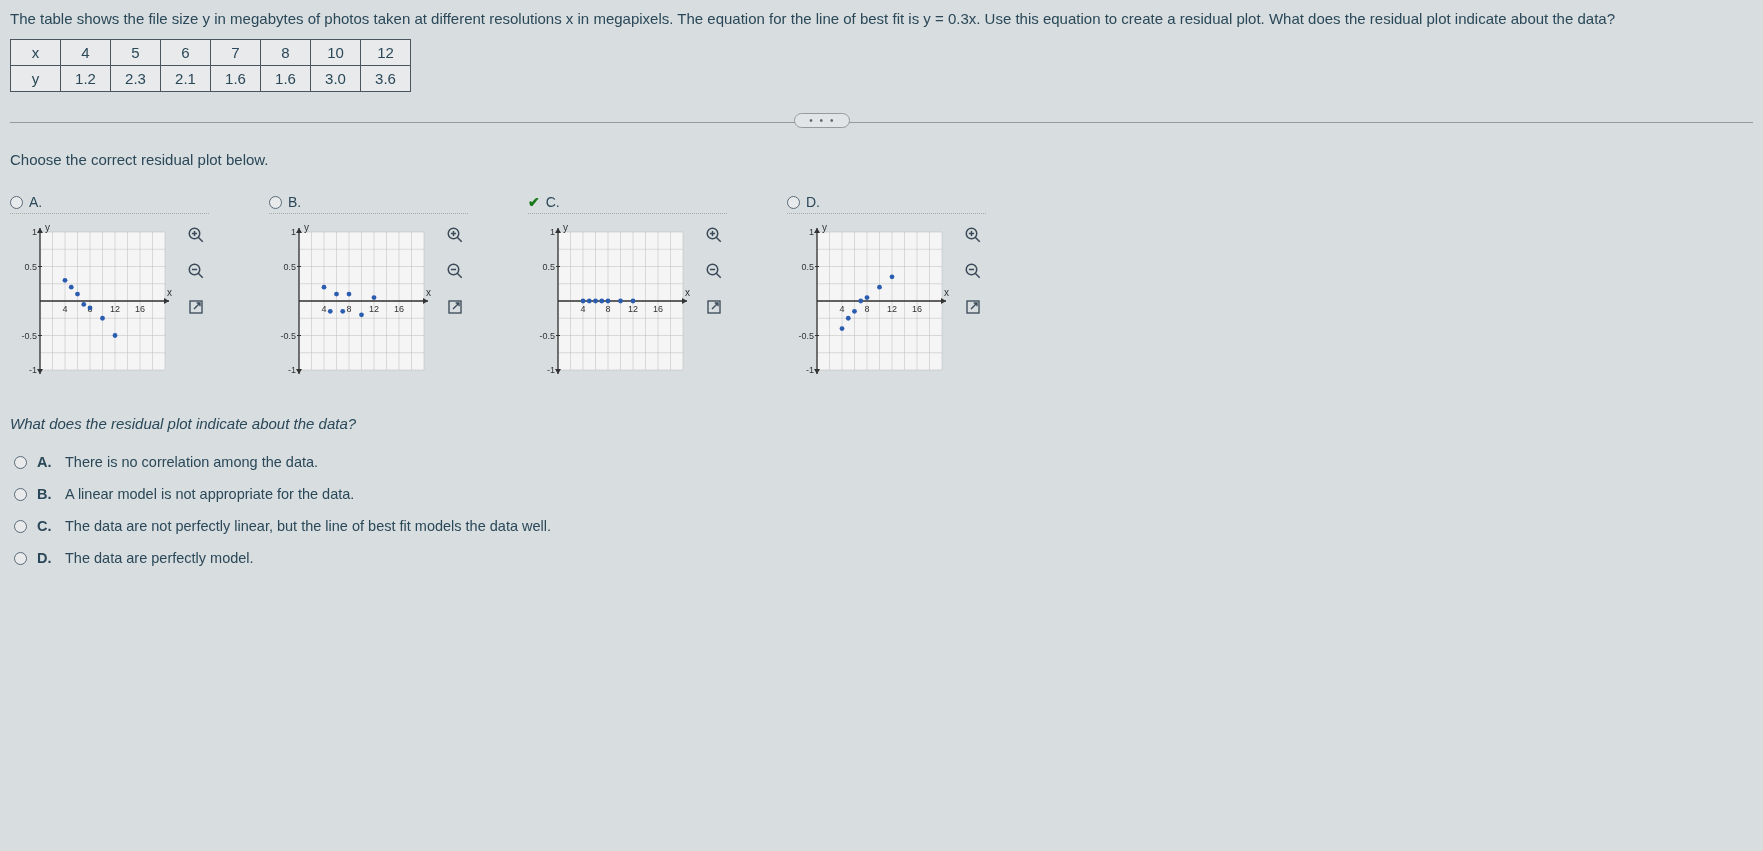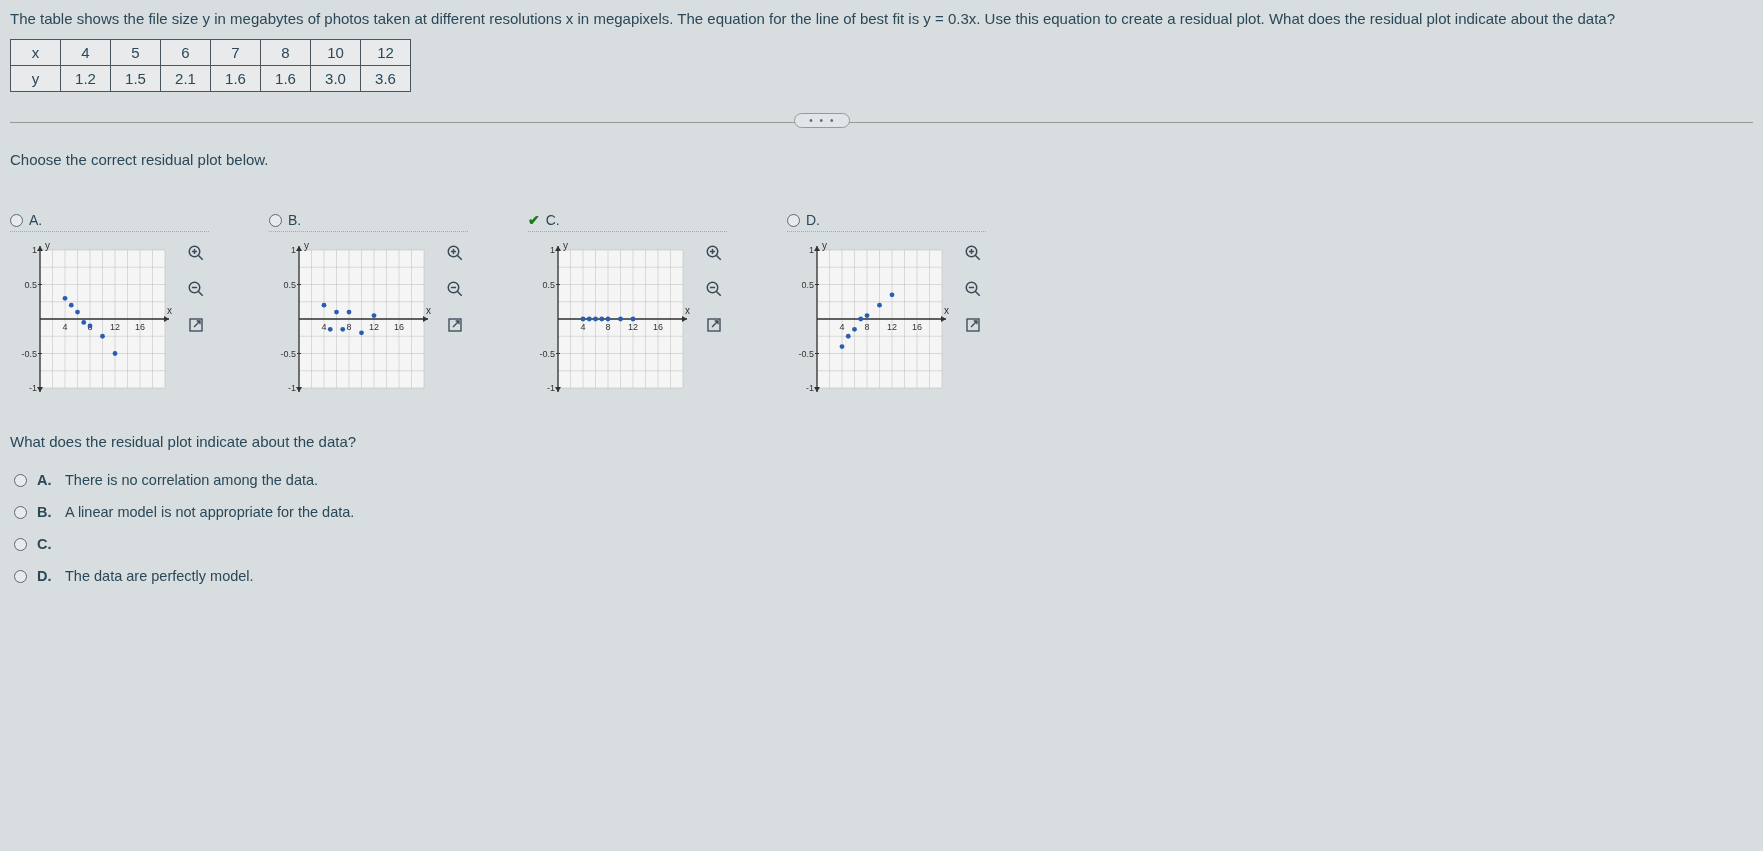--- a/index.html
+++ b/index.html
@@ -34,21 +34,21 @@
       top: -10px;
       left: 45%;
       background: #e2e5e8;
       border: 1px solid #999;
       border-radius: 10px;
       padding: 1px 14px;
       font-size: 10px;
       letter-spacing: 2px;
       color: #666;
     }
-    .sub-prompt { margin-bottom: 44px; color: #2a4858; }
+    .sub-prompt { margin-bottom: 26px; color: #2a4858; }
     .plots-row {
       display: flex;
       gap: 60px;
       margin-bottom: 30px;
       flex-wrap: wrap;
     }
     .plot-option {
       display: flex;
       flex-direction: column;
       position: relative;
@@ -80,21 +80,21 @@
     .icon-col { display: flex; flex-direction: column; gap: 10px; margin-top: 2px;}
     .icon-btn {
       width: 26px;
       height: 26px;
       display: flex; align-items: center; justify-content: center;
       color: #3a4a58;
       cursor: pointer;
       font-size: 16px;
     }
     .svg-chart { display: block; }
-    .second-question { margin: 30px 0 22px 0; color: #2a4858;}
+    .second-question { margin: 30px 0 22px 0; color: #2a4858; font-style: italic;}
     .answers { display: flex; flex-direction: column; gap: 16px; padding-left: 4px;}
     .answer-row { display: flex; align-items: center; gap: 10px; font-size: 14.5px;}
     .answer-row .letter { min-width: 18px; font-weight: bold;}
     .header-label-row { border-bottom: 1px dotted #aaa; padding-bottom:3px; width: 100%;}
   </style>
 </head>
 <body>
 
 <div class="question-text">The table shows the file size y in megabytes of photos taken at different resolutions x in megapixels. The equation for the line of best fit is y = 0.3x. Use this equation to create a residual plot. What does the residual plot indicate about the data?</div>
 
@@ -106,21 +106,21 @@
     <td>5</td>
     <td>6</td>
     <td>7</td>
     <td>8</td>
     <td>10</td>
     <td>12</td>
   </tr>
   <tr>
     <td>y</td>
     <td>1.2</td>
-    <td>1.5</td>
+    <td>2.3</td>
     <td>2.1</td>
     <td>1.6</td>
     <td>1.6</td>
     <td>3.0</td>
     <td>3.6</td>
   </tr>
 </tbody>
   </table>
 
 <div class="section-divider">
@@ -473,19 +473,20 @@
     <span>There is no correlation among the data.</span>
   </div>
   <div class="answer-row">
     <span class="radio-circle"></span>
     <span class="letter">B.</span>
     <span>A linear model is not appropriate for the data.</span>
   </div>
   <div class="answer-row">
     <span class="radio-circle"></span>
     <span class="letter">C.</span>
+    <span>The data are not perfectly linear, but the line of best fit models the data well.</span>
   </div>
   <div class="answer-row">
     <span class="radio-circle"></span>
     <span class="letter">D.</span>
     <span>The data are perfectly model.</span>
   </div>
 </div>
 
 </body></html>

